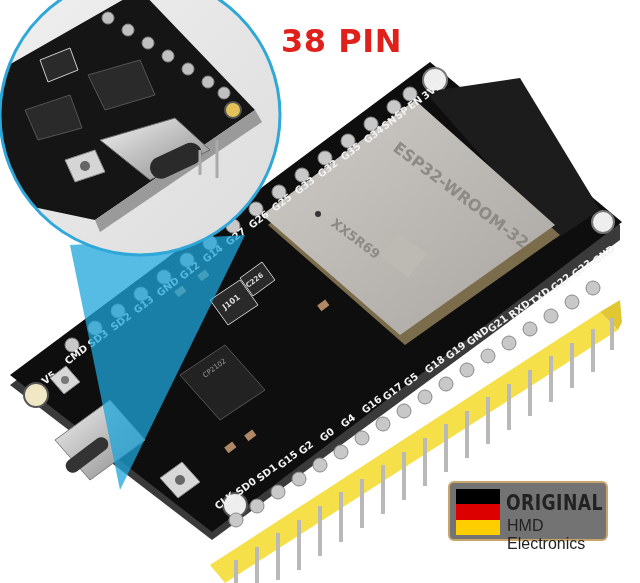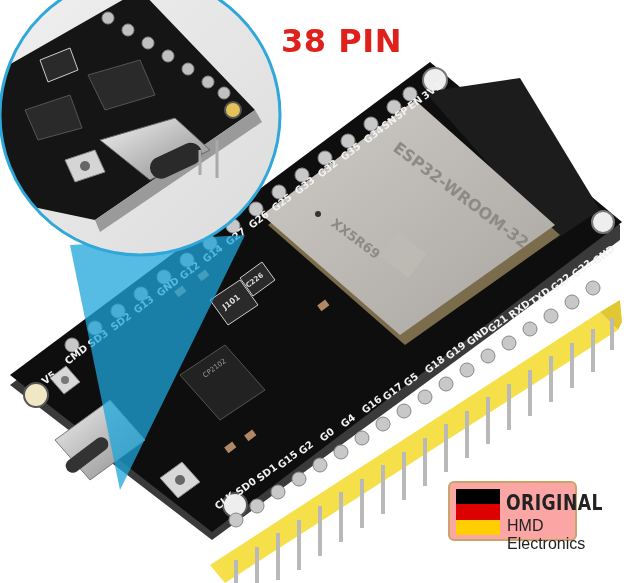--- a/index.html
+++ b/index.html
@@ -9,22 +9,22 @@
   }
   .title {
     position:absolute; left:0; top:22px; width:640px; text-align:center; padding-left:43px;
     box-sizing:border-box;
     color:#e0211b; font-weight:bold; font-size:32px; letter-spacing:0.5px;
     font-family: "DejaVu Sans", sans-serif;
   }
   svg.scene { position:absolute; left:0; top:0; }
   .pinlabel { font-family:"DejaVu Sans", sans-serif; font-size:10px; fill:#f2f2f2; font-weight:bold; }
   .badge {
-    position:absolute; left:448px; top:481px; width:129px; height:60px;
-    border:2px solid #c9a56a; border-radius:6px; background:#fca5a5; box-sizing:border-box;
+    position:absolute; left:448px; top:481px; width:160px; height:60px;
+    border:2px solid #c9a56a; border-radius:6px; background:#737373; box-sizing:border-box;
   }
   .flag { position:absolute; left:6px; top:6px; width:44px; height:46px; }
   .flag div { height:33.33%; }
   .badge-title {
     position:absolute; left:56px; top:8px; font-size:21px; font-weight:bold; color:#222;
     font-family:"DejaVu Sans", sans-serif; letter-spacing:0.5px; transform:scaleX(0.82); transform-origin:left;
   }
   .badge-sub {
     position:absolute; left:57px; top:34px; font-size:16px; color:#222;
   }

